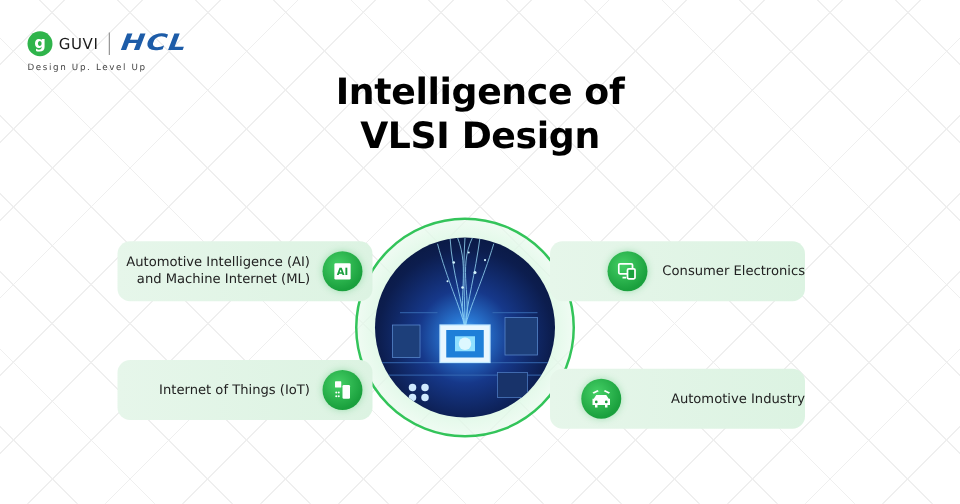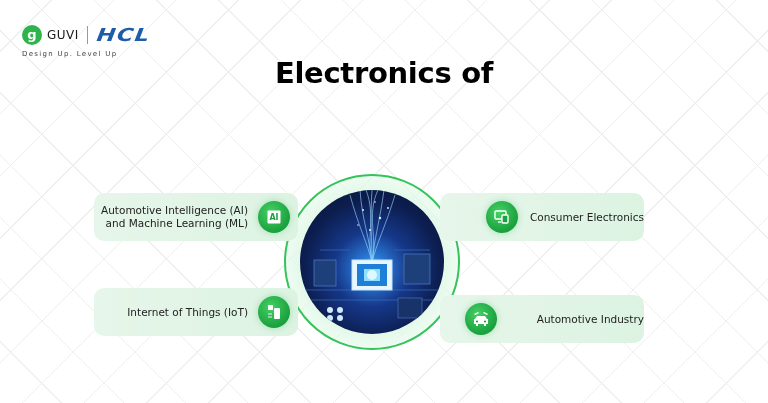--- a/index.html
+++ b/index.html
@@ -72,21 +72,22 @@
 
 <div class="logo">
   <div class="guvi-mark">g</div>
   <div class="guvi-text">GUVI</div>
   <div class="logo-divider"></div>
   <div class="hcl-text">HCL</div>
 </div>
 <div class="tagline">Design Up. Level Up</div>
 
 <div class="title">
-  <div>Electronics of</div>
+  <div>Intelligence of</div>
+  <div>VLSI Design</div>
 </div>
 
 <div class="ring"></div>
 <div class="chip-photo">
   <svg width="144" height="144" viewBox="0 0 144 144">
 
     <g stroke="#9fe4ff" stroke-width="0.8" fill="none" opacity="0.75">
       <path d="M60 0 C62 30, 70 50, 72 72"></path>
       <path d="M72 0 C70 30, 72 50, 72 72"></path>
       <path d="M84 0 C80 30, 74 50, 72 72"></path>
@@ -124,21 +125,21 @@
     <rect x="52" y="70" width="40" height="30" fill="#e8f7ff" stroke="#bfe8ff" stroke-width="1"></rect>
     <rect x="57" y="74" width="30" height="22" fill="#1e7fd8"></rect>
     <rect x="64" y="79" width="16" height="12" fill="#8fe0ff"></rect>
     <circle cx="72" cy="85" r="5" fill="#e6fbff" opacity="0.9"></circle>
   </svg>
 </div>
 
 <div class="card left" style="left:94px; top:193px;">
   <div class="label">
     <div>Automotive Intelligence (AI)</div>
-    <div>and Machine Learning (ML)</div>
+    <div>and Machine Internet (ML)</div>
   </div>
   <div class="icon-circle">
     <svg width="14" height="14" viewBox="0 0 14 14">
       <rect x="0.5" y="0.5" width="13" height="13" fill="#fff" rx="1"></rect>
       <text x="7" y="10.3" font-size="8" font-weight="700" fill="#1aa03d" text-anchor="middle" font-family="DejaVu Sans, sans-serif">AI</text>
     </svg>
   </div>
 </div>
 
 <div class="card right" style="left:440px; top:193px;">

